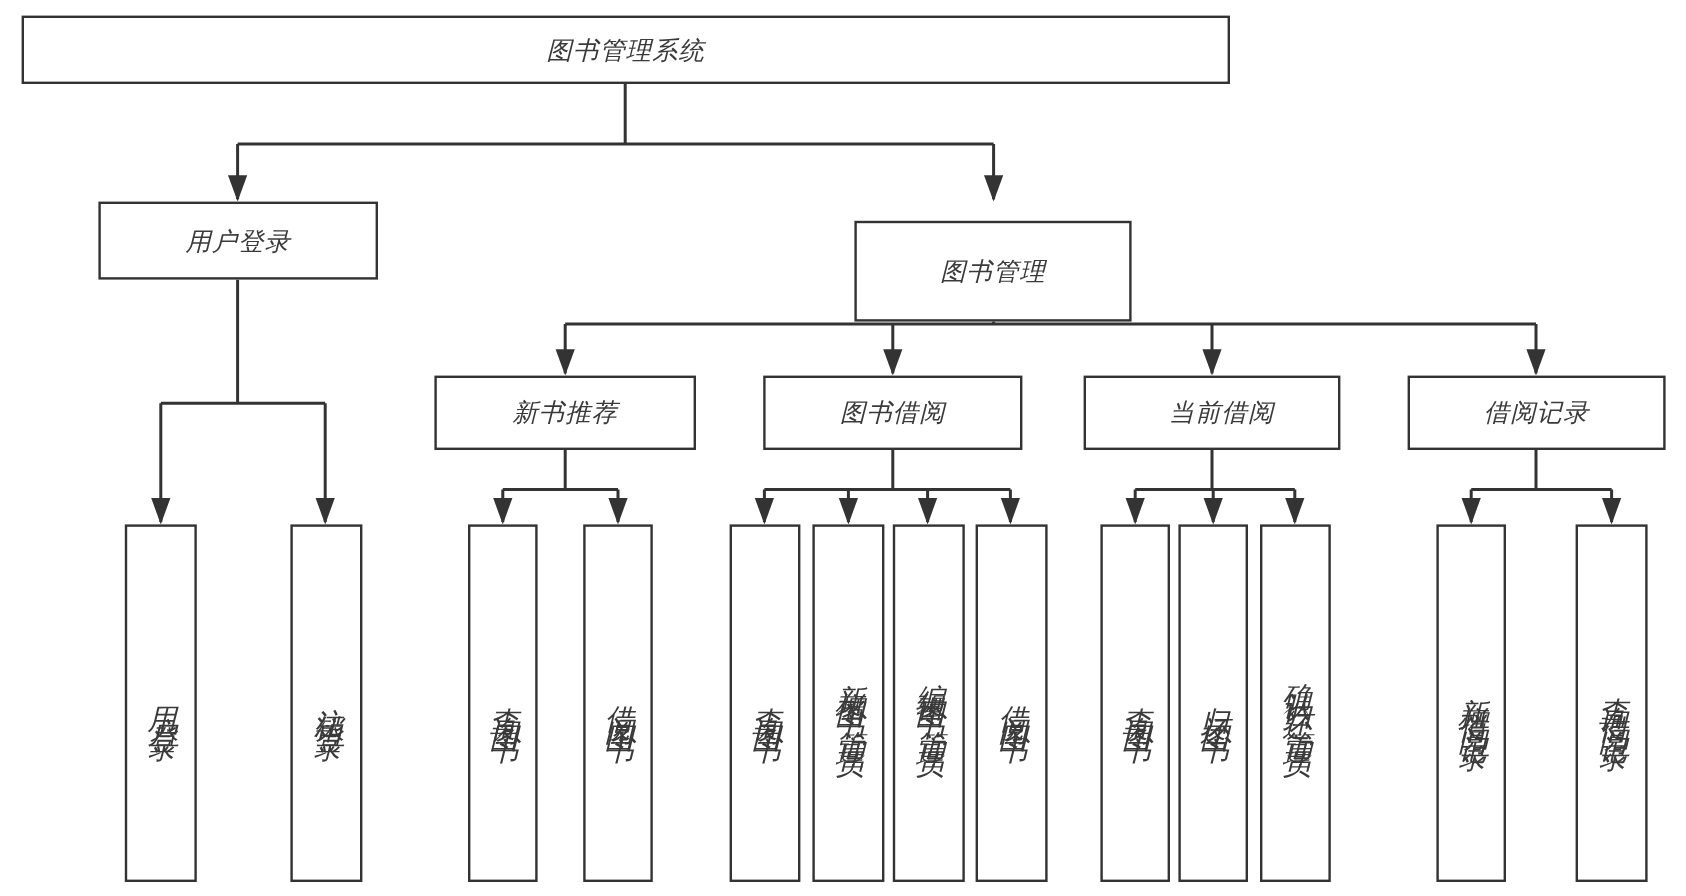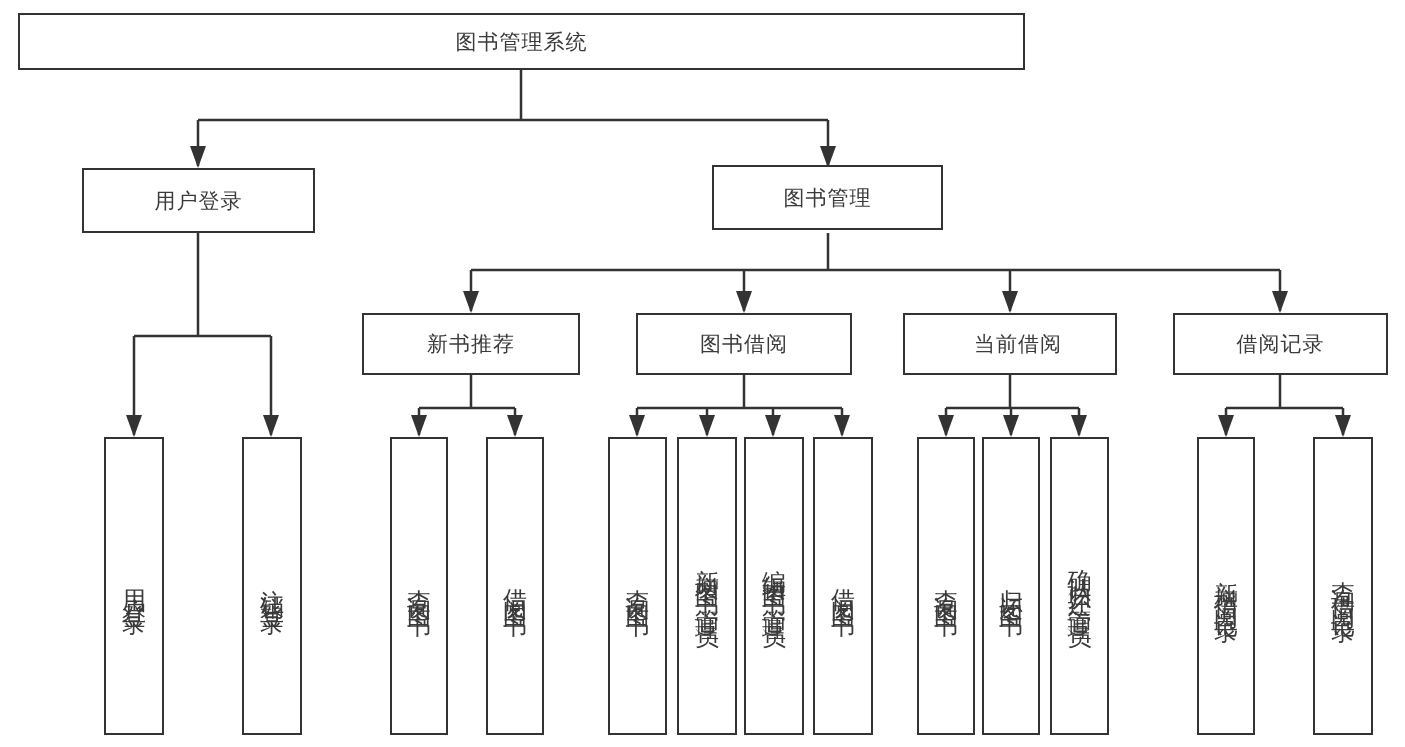--- a/index.html
+++ b/index.html
@@ -32,20 +32,21 @@
   .node {
     position: absolute;
     box-sizing: border-box;
     border: 2.5px solid var(--border, #333333);
     background: var(--fill, #ffffff);
     color: var(--text, #3a3a3a);
     display: flex;
     align-items: center;
     justify-content: center;
     text-align: left;
+    font-style: italic;
   }
   .node.h {
     font-size: 21px;
     letter-spacing: 1px;
     white-space: nowrap;
   }
   .node.v {
     writing-mode: vertical-rl;
     text-orientation: mixed;
     font-size: 24px;
@@ -94,21 +95,21 @@
       <polygon points="1003,415 1019,415 1011,437"></polygon>
       <polygon points="1071,415 1087,415 1079,437"></polygon>
       <polygon points="1218,415 1234,415 1226,437"></polygon>
       <polygon points="1335,415 1351,415 1343,437"></polygon>
     </g>
   </svg>
 
   <div class="node h" style="left:18px; top:13px; width:1007px; height:57px;">图书管理系统</div>
 
   <div class="node h" style="left:82px; top:168px; width:233px; height:65px;">用户登录</div>
-  <div class="node h" style="left:712px; top:165px; width:231px; height:65px;">图书管理</div>
+  <div class="node h" style="left:712px; top:184px; width:231px; height:84px;">图书管理</div>
 
   <div class="node h" style="left:636px; top:313px; width:216px; height:62px;">图书借阅</div>
   <div class="node h" style="left:362px; top:313px; width:218px; height:62px;">新书推荐</div>
   <div class="node h" style="left:903px; top:313px; width:214px; height:62px;padding-left:16px;">当前借阅</div>
   <div class="node h" style="left:1173px; top:313px; width:215px; height:62px;">借阅记录</div>
 
   <div class="node v" style="left:104px; top:437px; width:60px; height:298px;">用户登录</div>
   <div class="node v" style="left:242px; top:437px; width:60px; height:298px;">注销登录</div>
 
   <div class="node v" style="left:390px; top:437px; width:58px; height:298px;">查询图书</div>

